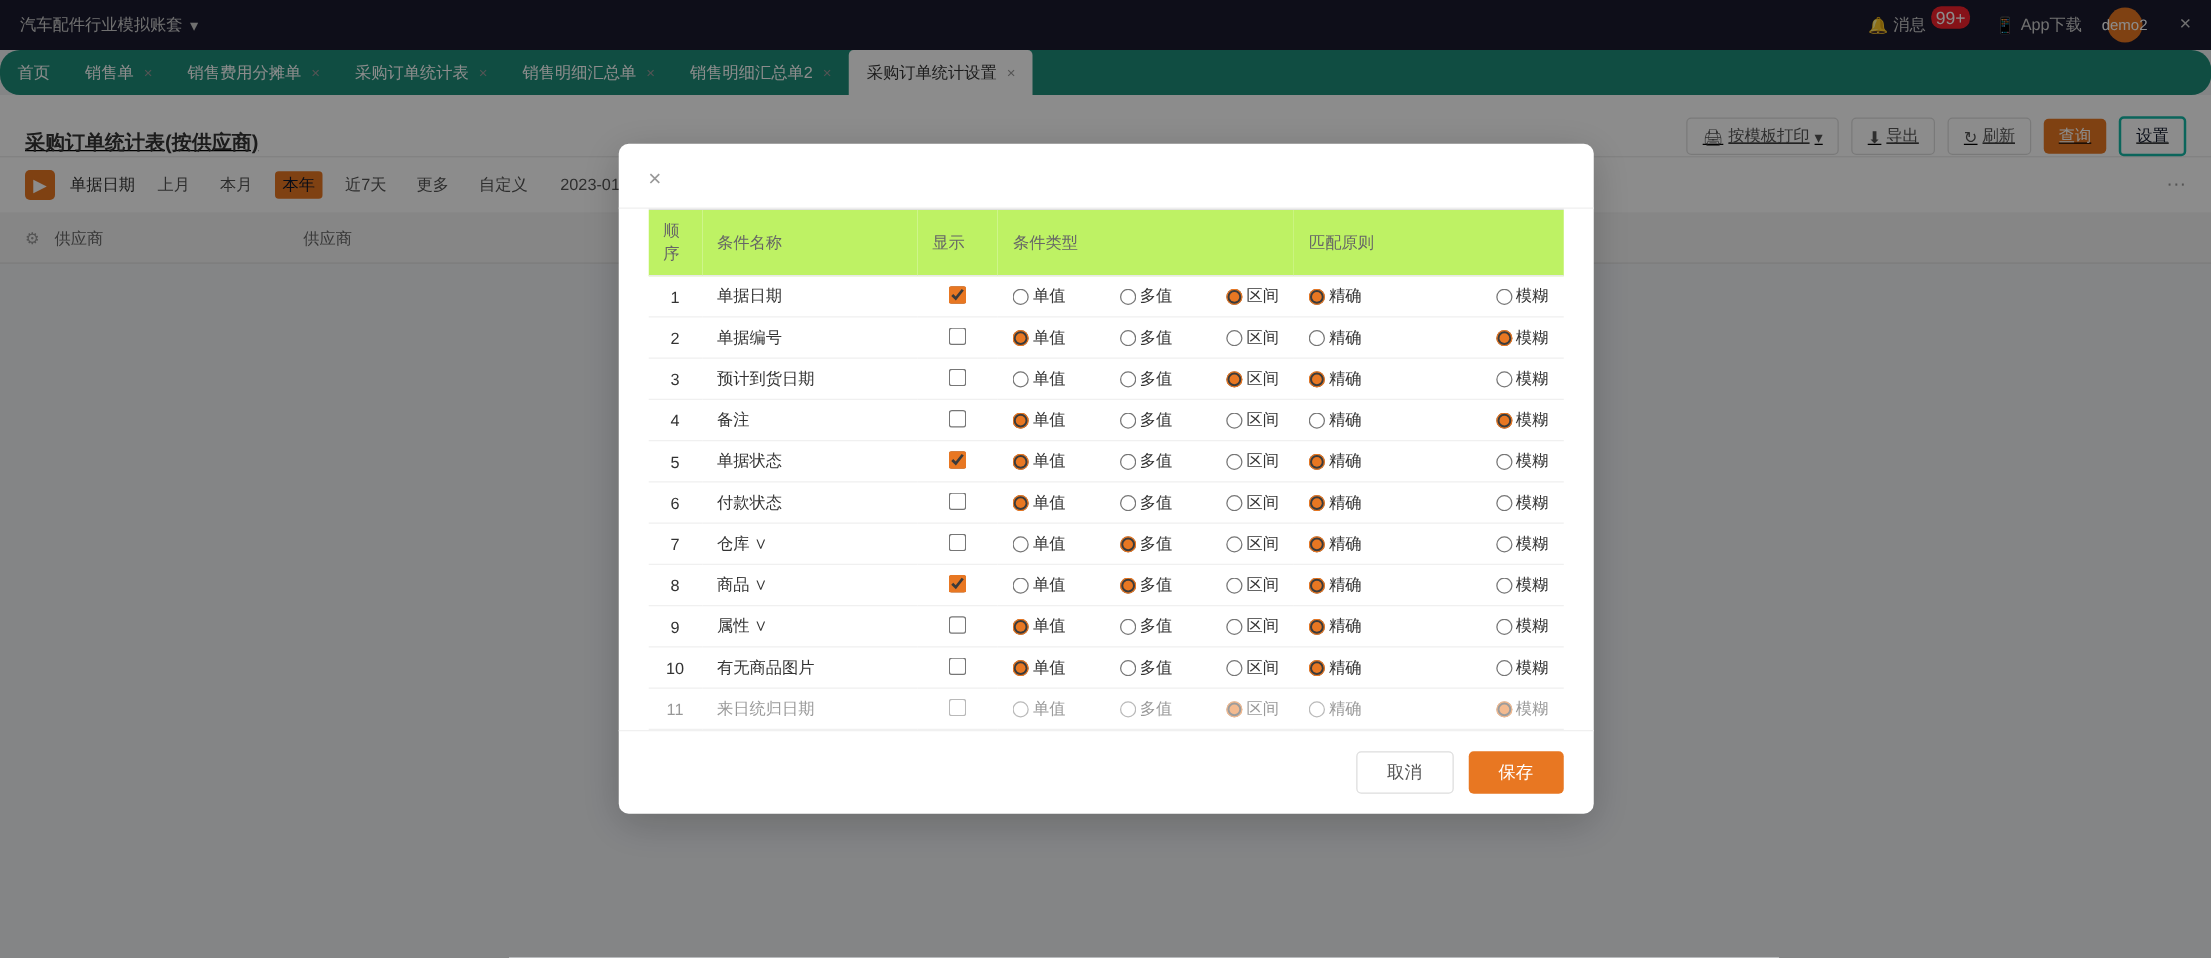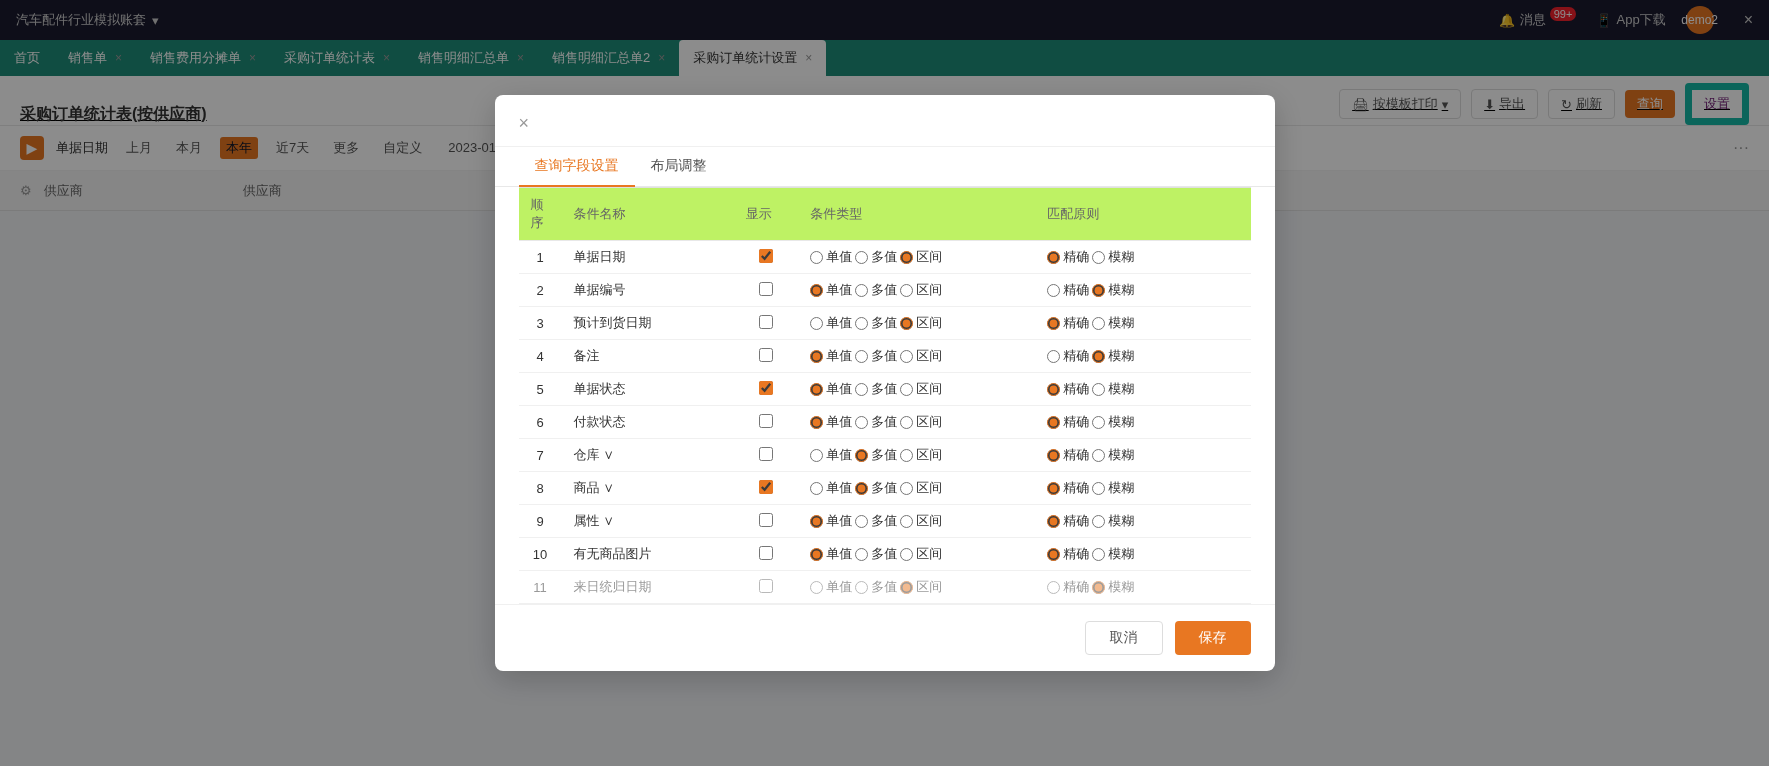--- a/index.html
+++ b/index.html
@@ -39,21 +39,21 @@
       display: flex;
       align-items: center;
       gap: 4px;
       color: #ccc;
       font-size: 13px;
       cursor: pointer;
     }
     .badge {
       background: #f5222d;
       color: #fff;
-      font-size: 11px;
+      font-size: 14px;
       border-radius: 8px;
       padding: 1px 4px;
       position: relative;
       top: -6px;
     }
     .top-nav-close {
       color: #ccc;
       font-size: 16px;
       cursor: pointer;
       margin-left: 10px;
@@ -70,20 +70,21 @@
       font-size: 12px;
     }
 
     
     .tab-bar {
       height: 36px;
       background: #1e8c78;
       display: flex;
       align-items: center;
       padding: 13px 0;
+      border-radius: 16px;
     }
     .tab-item {
       height: 36px;
       padding: 0 14px;
       display: flex;
       align-items: center;
       font-size: 13px;
       color: #fff;
       cursor: pointer;
       white-space: nowrap;
@@ -189,23 +190,23 @@
       color: #555;
       margin-left: 8px;
     }
     .filter-dots {
       color: #999;
       font-size: 16px;
       cursor: pointer;
       margin-left: auto;
     }
     .btn-settings {
-      border: 7px solid #14b8a6;
+      border: 2px solid #14b8a6;
       background: #fff;
-      color: #701a75;
+      color: #0f172a;
       border-radius: 4px;
       padding: 5px 12px;
       font-size: 13px;
       cursor: pointer;
     }
 
     
     .table-area {
       background: #fff;
       margin: 0;
@@ -354,21 +355,22 @@
       width: 220px;
     }
     .td-match {
       width: 200px;
     }
 
     
     .radio-group {
       display: flex;
       align-items: center;
-      gap: 3px;
+      gap: 20px;
+      justify-content: space-between;
     }
     .radio-option {
       display: flex;
       align-items: center;
       gap: 3px;
       cursor: pointer;
     }
     .radio-option input[type=radio] {
       accent-color: #e87722;
       cursor: pointer;
@@ -523,28 +525,20 @@
   </div>
 </div>
 
 <div class="overlay">
   <div class="modal">
 
     <div class="modal-header">
       <button class="modal-close">×</button>
     </div>
 
-    <div class="modal-tabs">
-      <div class="modal-tab active">
-        <span>查询字段设置</span>
-      </div>
-      <div class="modal-tab">
-        <span>布局调整</span>
-      </div>
-    </div>
 
     <div class="search-divider"></div>
 
     <div class="modal-body">
       <table class="conditions-table">
         <thead>
           <tr>
             <th class="td-order">顺序</th>
             <th class="td-name">条件名称</th>
             <th class="td-display">显示</th>

